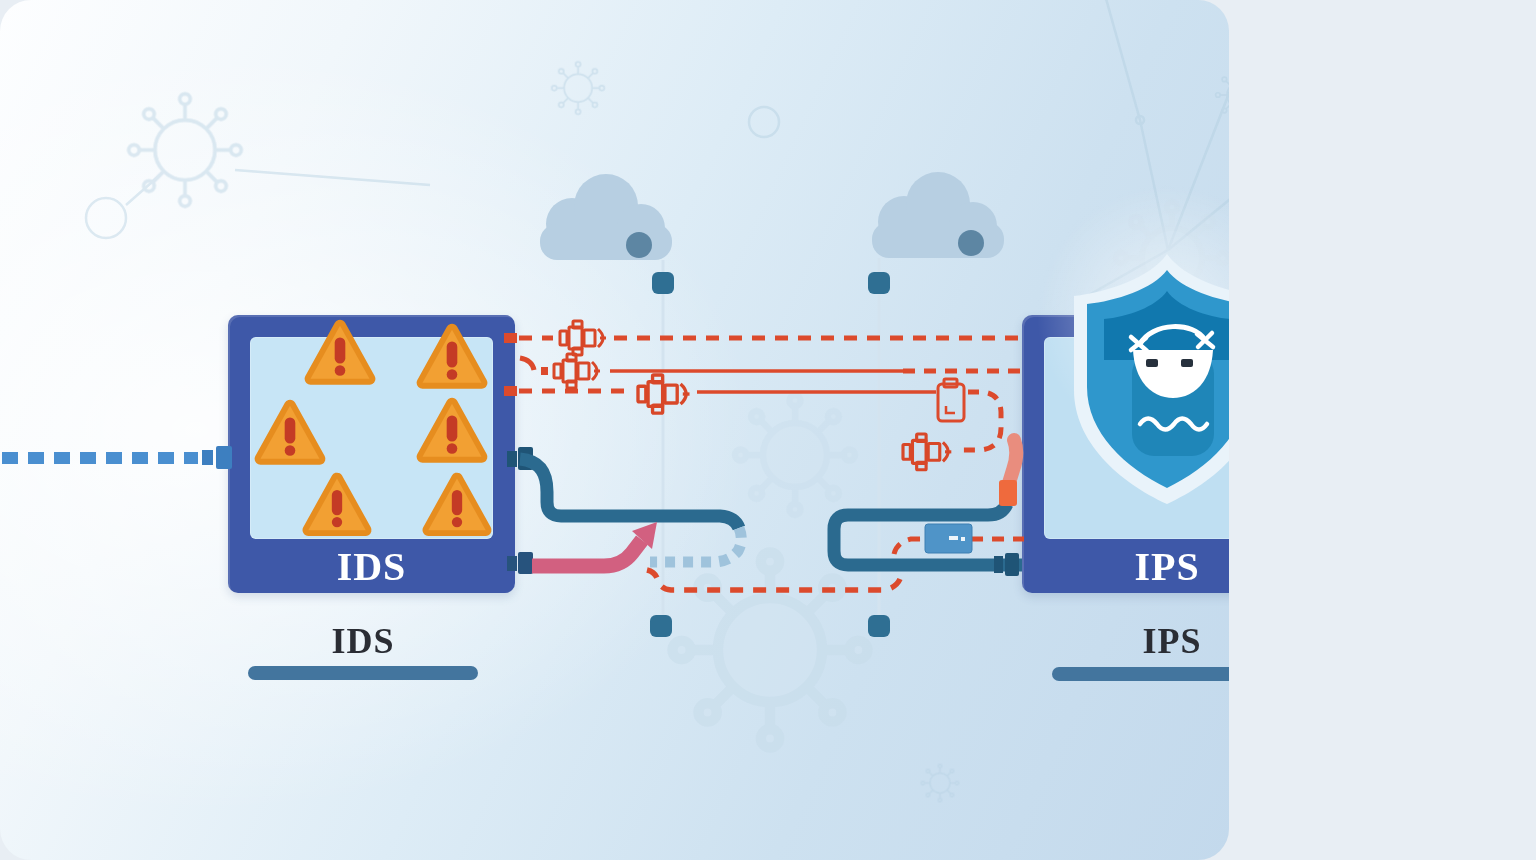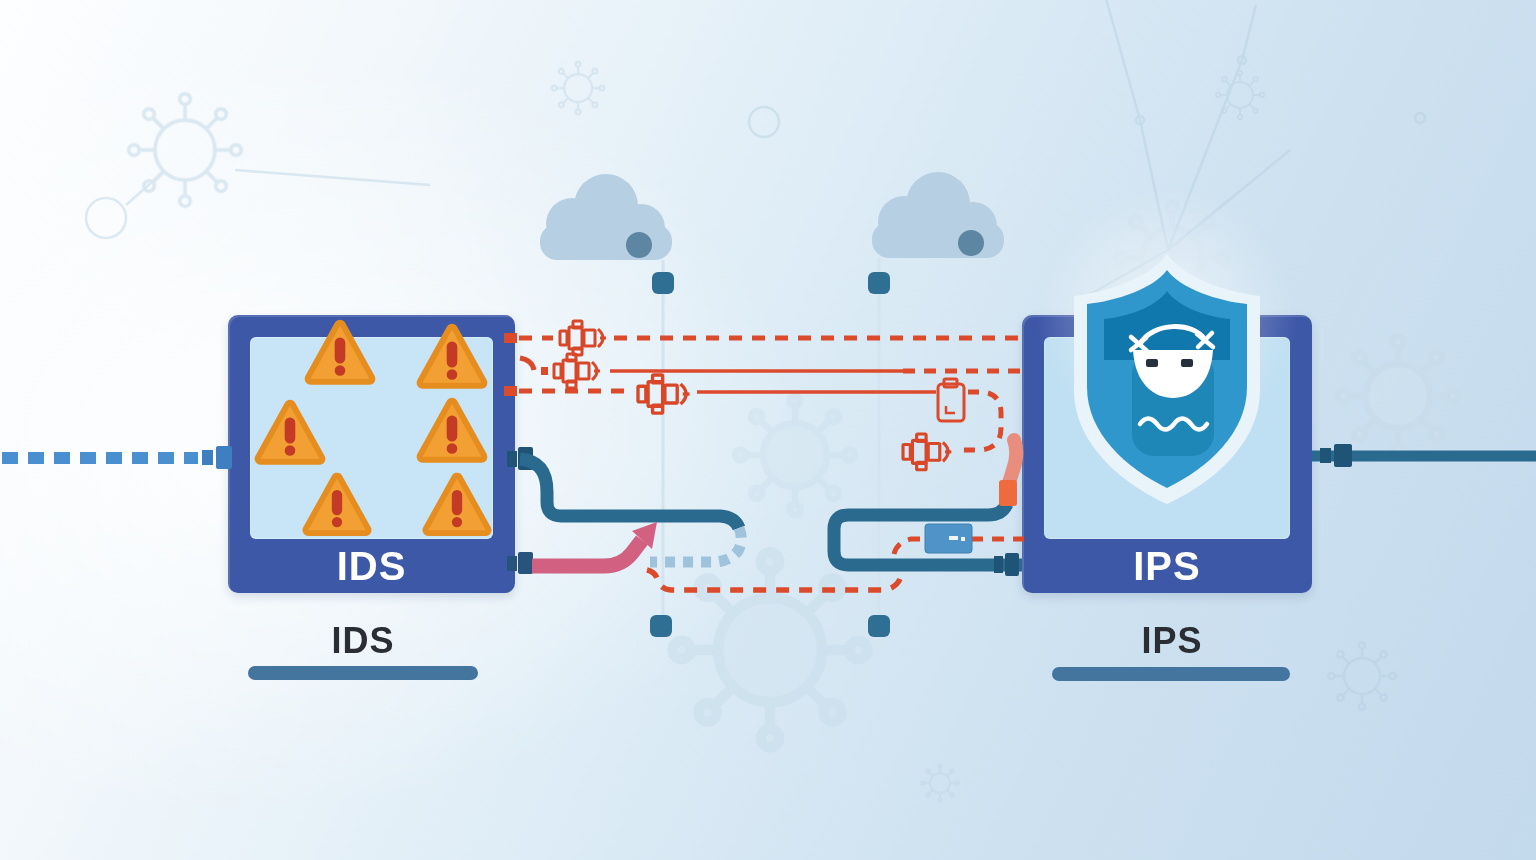--- a/index.html
+++ b/index.html
@@ -1,21 +1,22 @@
 <!DOCTYPE html>
 <html><head>
 <meta charset="utf-8">
 <style>
   html,body{margin:0;padding:0;background:#e8eef4;}
   .canvas{
-    position:relative;width:1536px;height:860px;overflow:hidden;
-    font-family:Liberation Sans, sans-serif;
+    position:relative;width:1229px;height:860px;overflow:hidden;
+    font-family:Liberation Serif, serif;
     background:
       radial-gradient(900px 620px at 16% 50%, rgba(255,255,255,.85), rgba(255,255,255,0) 62%),
       linear-gradient(115deg,#fdfeff 0%,#f1f7fb 22%,#ddecf6 48%,#cde1f0 72%,#c3d9ec 100%);
+    border-radius: 31px;
   }
   .layer{position:absolute;left:0;top:0;width:1536px;height:860px;}
   .appliance-box{
     position:absolute;border-radius:10px;background:#3e58a8;
     box-shadow:inset 2px 2px 0 rgba(255,255,255,.14), 0 4px 10px rgba(60,90,140,.18);
   }
   .appliance-panel{
     position:absolute;left:22px;top:22px;border-radius:6px;
     box-shadow:inset 0 0 0 1px rgba(255,255,255,.25);
   }

